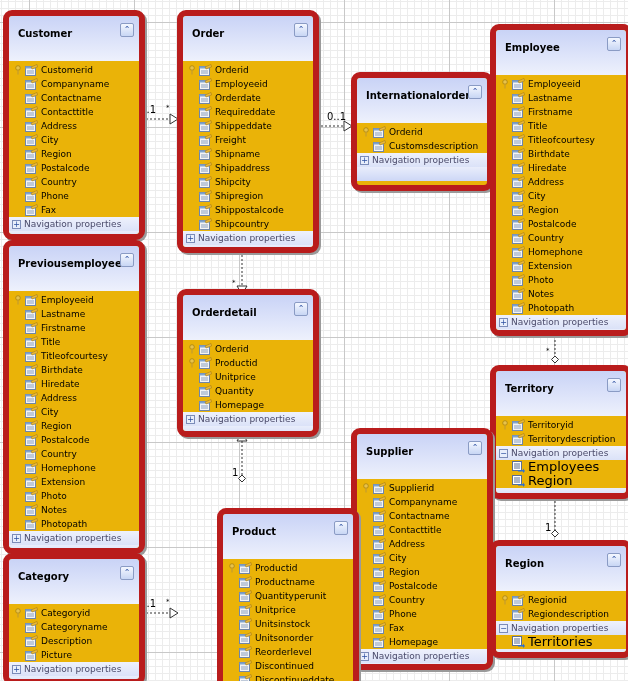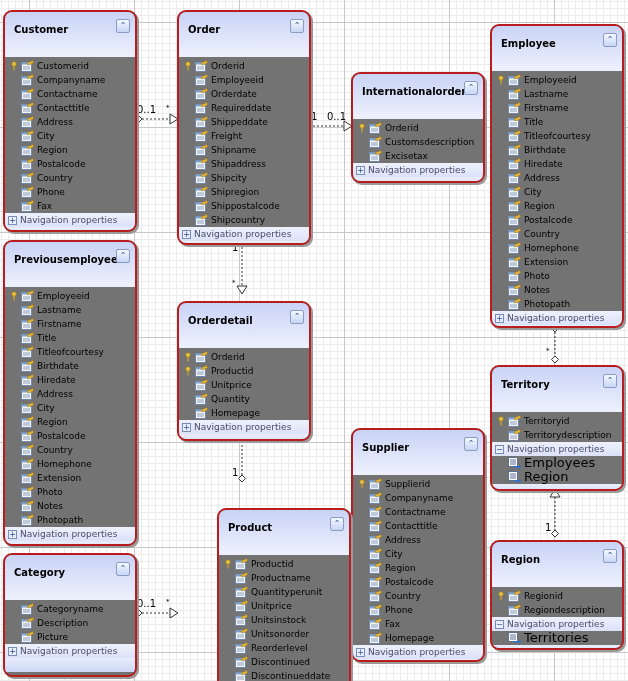--- a/index.html
+++ b/index.html
@@ -11,23 +11,23 @@
       linear-gradient(to right, #c8c8c8 1px, transparent 1px),
       linear-gradient(to bottom, #c8c8c8 1px, transparent 1px),
       linear-gradient(to right, #ececec 1px, transparent 1px),
       linear-gradient(to bottom, #ececec 1px, transparent 1px);
     background-size:105px 105px, 105px 105px, 7px 7px, 7px 7px;
     background-position:29px 22px, 29px 22px, 1px 1px, 1px 1px;
   }
   #canvas { position:absolute; left:0; top:0; width:628px; height:681px; }
   .entity {
     position:absolute;
-    border:2px solid #b91c1c;
+    border:6px solid #b91c1c;
     border-radius:9px;
-    background:#737373;
+    background:#eab308;
     box-shadow:2px 2px 0 #9a9a9a;
     overflow:hidden;
   }
   .entity-header {
     height:45px; position:relative;
     background:linear-gradient(to bottom, #c9d3f6 0%, #dfe5fa 60%, #eef1fc 100%);
   }
   .entity-title {
     position:absolute; left:9px; top:12px;
     font-family:"DejaVu Sans", sans-serif; font-weight:bold; font-size:10px; color:#000;
@@ -413,30 +413,20 @@
         <div class="prop">
           <span class="prop-icon"><svg viewBox="0 0 13 12" width="13" height="12">
               <rect x="0.5" y="2.5" width="10" height="9" fill="#f4f4f4" stroke="#6f86a8"></rect>
               <rect x="0.5" y="2.5" width="10" height="2" fill="#7fa3cf"></rect>
               <line x1="2" y1="7" x2="9" y2="7" stroke="#8aa0c0"></line>
               <line x1="2" y1="9" x2="9" y2="9" stroke="#8aa0c0"></line>
               <path d="M6 3 L12 0.5 L12.5 3 L7 5 Z" fill="#e9b93a" stroke="#9c7414" stroke-width="0.5"></path>
             </svg></span>
           <span class="prop-label">Customsdescription</span>
         </div>
-        <div class="prop">
-          <span class="prop-icon"><svg viewBox="0 0 13 12" width="13" height="12">
-              <rect x="0.5" y="2.5" width="10" height="9" fill="#f4f4f4" stroke="#6f86a8"></rect>
-              <rect x="0.5" y="2.5" width="10" height="2" fill="#7fa3cf"></rect>
-              <line x1="2" y1="7" x2="9" y2="7" stroke="#8aa0c0"></line>
-              <line x1="2" y1="9" x2="9" y2="9" stroke="#8aa0c0"></line>
-              <path d="M6 3 L12 0.5 L12.5 3 L7 5 Z" fill="#e9b93a" stroke="#9c7414" stroke-width="0.5"></path>
-            </svg></span>
-          <span class="prop-label">Excisetax</span>
-        </div>
       </div>
       <div class="nav-header">
         <span class="nav-toggle">+</span>
         <span class="nav-label">Navigation properties</span>
       </div>
       <div class="entity-footer"></div>
     </div>
   <div class="entity" style="left:490px;top:24px;width:130px;height:300px;">
       <div class="entity-header">
         <span class="entity-title">Employee</span>
@@ -804,21 +794,21 @@
             </svg></span>
           <span class="prop-label">Photopath</span>
         </div>
       </div>
       <div class="nav-header">
         <span class="nav-toggle">+</span>
         <span class="nav-label">Navigation properties</span>
       </div>
       <div class="entity-footer"></div>
     </div>
-  <div class="entity" style="left:177px;top:301px;width:130px;height:136px;">
+  <div class="entity" style="left:177px;top:289px;width:130px;height:136px;">
       <div class="entity-header">
         <span class="entity-title">Orderdetail</span>
         <span class="collapse-btn">⌃</span>
       </div>
       <div class="props">
         <div class="prop">
           <span class="key-icon"><svg viewBox="0 0 6 10" width="6" height="10">
               <circle cx="3" cy="3" r="2.3" fill="#e8c24a" stroke="#a07d10" stroke-width="0.7"></circle>
               <rect x="2.3" y="4.5" width="1.4" height="5" fill="#c9a02a"></rect>
             </svg></span>
@@ -1230,20 +1220,34 @@
       </div>
       <div class="entity-footer"></div>
     </div>
   <div class="entity" style="left:3px;top:553px;width:130px;height:120px;">
       <div class="entity-header">
         <span class="entity-title">Category</span>
         <span class="collapse-btn">⌃</span>
       </div>
       <div class="props">
         <div class="prop">
+          <span class="key-icon"><svg viewBox="0 0 6 10" width="6" height="10">
+              <circle cx="3" cy="3" r="2.3" fill="#e8c24a" stroke="#a07d10" stroke-width="0.7"></circle>
+              <rect x="2.3" y="4.5" width="1.4" height="5" fill="#c9a02a"></rect>
+            </svg></span>
+          <span class="prop-icon"><svg viewBox="0 0 13 12" width="13" height="12">
+              <rect x="0.5" y="2.5" width="10" height="9" fill="#f4f4f4" stroke="#6f86a8"></rect>
+              <rect x="0.5" y="2.5" width="10" height="2" fill="#7fa3cf"></rect>
+              <line x1="2" y1="7" x2="9" y2="7" stroke="#8aa0c0"></line>
+              <line x1="2" y1="9" x2="9" y2="9" stroke="#8aa0c0"></line>
+              <path d="M6 3 L12 0.5 L12.5 3 L7 5 Z" fill="#e9b93a" stroke="#9c7414" stroke-width="0.5"></path>
+            </svg></span>
+          <span class="prop-label">Categoryid</span>
+        </div>
+        <div class="prop">
           <span class="prop-icon"><svg viewBox="0 0 13 12" width="13" height="12">
               <rect x="0.5" y="2.5" width="10" height="9" fill="#f4f4f4" stroke="#6f86a8"></rect>
               <rect x="0.5" y="2.5" width="10" height="2" fill="#7fa3cf"></rect>
               <line x1="2" y1="7" x2="9" y2="7" stroke="#8aa0c0"></line>
               <line x1="2" y1="9" x2="9" y2="9" stroke="#8aa0c0"></line>
               <path d="M6 3 L12 0.5 L12.5 3 L7 5 Z" fill="#e9b93a" stroke="#9c7414" stroke-width="0.5"></path>
             </svg></span>
           <span class="prop-label">Categoryname</span>
         </div>
         <div class="prop">

